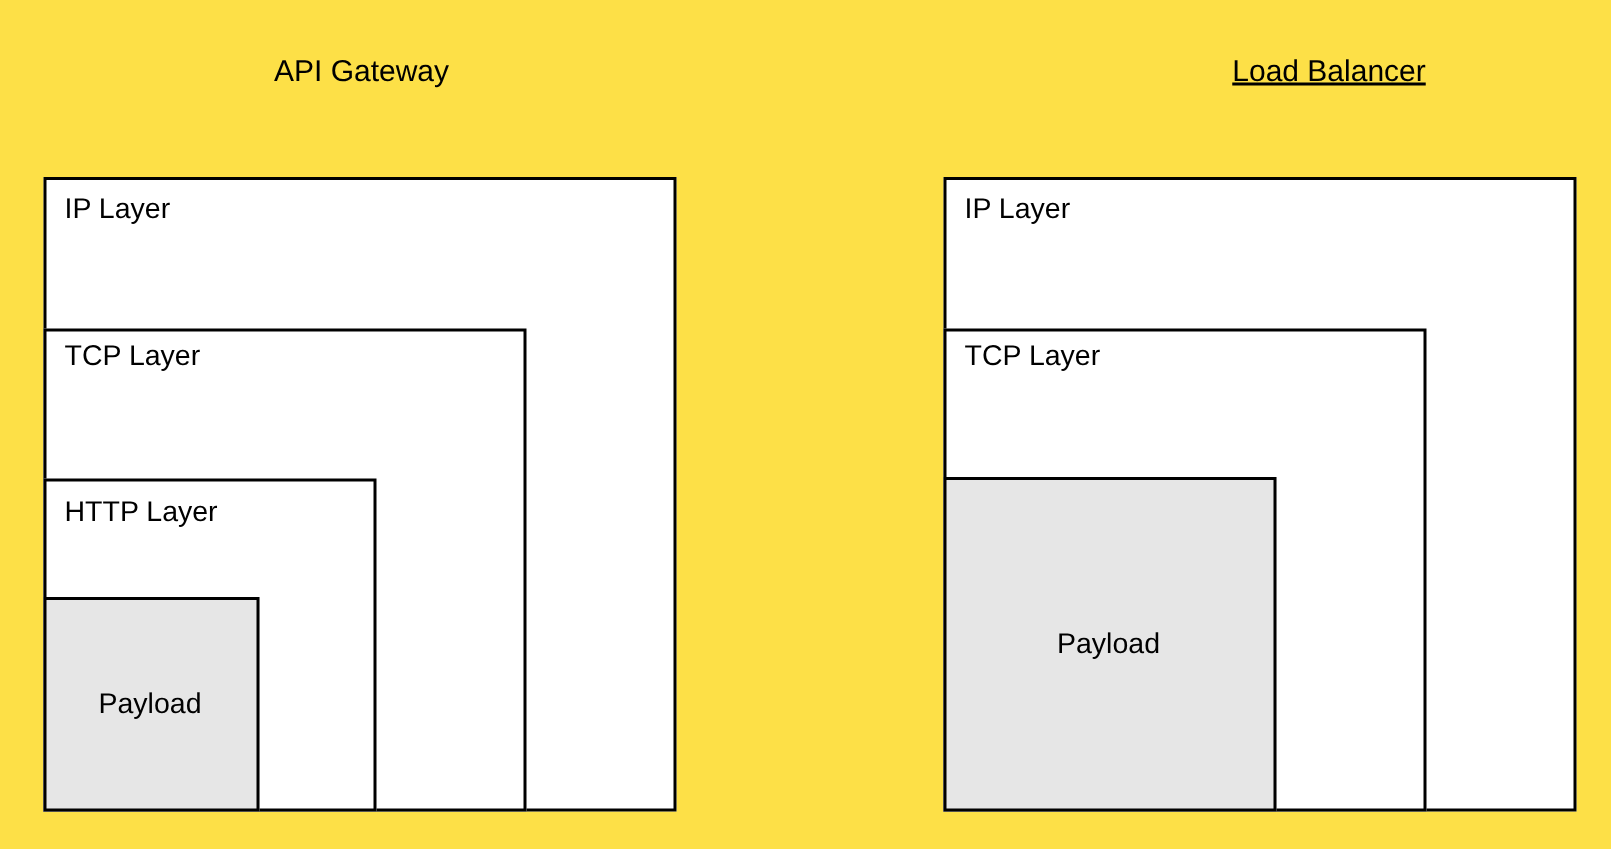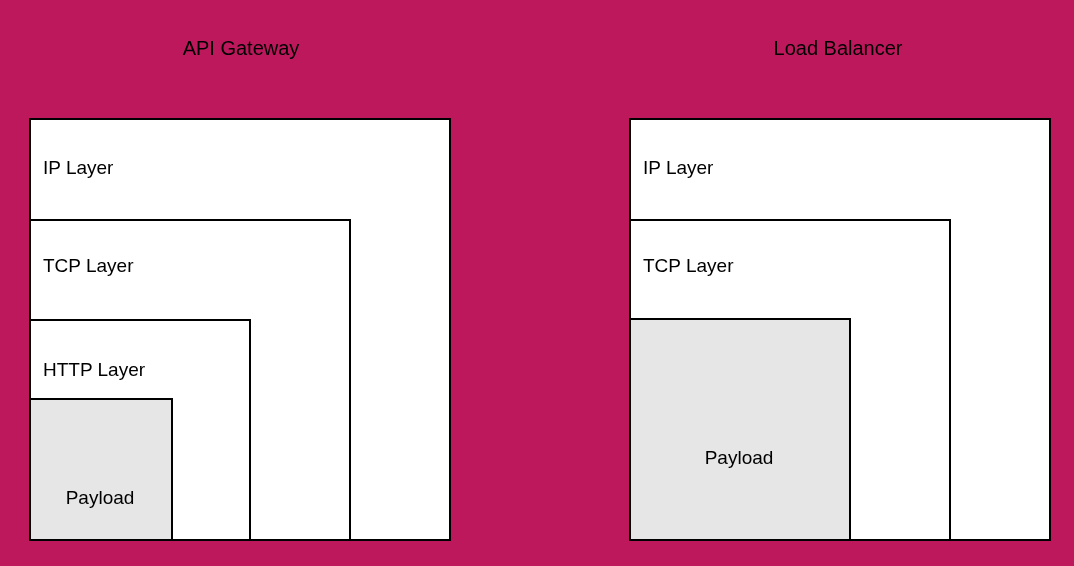--- a/index.html
+++ b/index.html
@@ -9,21 +9,21 @@
   }
   body {
     font-family: "Liberation Sans", sans-serif;
     color: #000000;
     -webkit-font-smoothing: antialiased;
   }
   #canvas {
     position: relative;
     width: 1074px;
     height: 566px;
-    background: #be185d;
+    background: #fde047;
     overflow: hidden;
   }
   .group-title {
     position: absolute;
     font-size: 20px;
     line-height: 20px;
     color: #000000;
     white-space: nowrap;
     transform: translateX(-50%);
     text-align: center;
@@ -36,40 +36,39 @@
   }
   .layer-box.filled {
     background: #e6e6e6;
   }
   .layer-label {
     position: absolute;
     font-size: 19px;
     line-height: 19px;
     color: #000000;
     white-space: nowrap;
-    margin-top: 28px;
   }
   .layer-label.centered {
     transform: translateX(-50%);
     text-align: left;
   }
 </style>
 </head>
 <body>
 
 <div id="canvas">
     <div class="group-title" style="left: 241px; top: 38px;">API Gateway</div>
     <div class="layer-box" style="left: 29px; top: 118px; width: 422px; height: 423px; z-index: 10;"></div>
     <div class="layer-label" style="left: 43px; top: 130px; z-index: 50;">IP Layer</div>
     <div class="layer-box" style="left: 29px; top: 219px; width: 322px; height: 322px; z-index: 11;"></div>
     <div class="layer-label" style="left: 43px; top: 228px; z-index: 51;">TCP Layer</div>
     <div class="layer-box" style="left: 29px; top: 319px; width: 222px; height: 222px; z-index: 12;"></div>
     <div class="layer-label" style="left: 43px; top: 332px; z-index: 52;">HTTP Layer</div>
     <div class="layer-box filled" style="left: 29px; top: 398px; width: 144px; height: 143px; z-index: 13;"></div>
     <div class="layer-label centered" style="left: 100px; top: 460px; z-index: 53;">Payload</div>
-    <div class="group-title" style="left: 838px; top: 38px;">Load Balancer</div>
+    <div class="group-title" style="left: 886px; top: 38px; text-decoration: underline;">Load Balancer</div>
     <div class="layer-box" style="left: 629px; top: 118px; width: 422px; height: 423px; z-index: 10;"></div>
     <div class="layer-label" style="left: 643px; top: 130px; z-index: 50;">IP Layer</div>
     <div class="layer-box" style="left: 629px; top: 219px; width: 322px; height: 322px; z-index: 11;"></div>
     <div class="layer-label" style="left: 643px; top: 228px; z-index: 51;">TCP Layer</div>
     <div class="layer-box filled" style="left: 629px; top: 318px; width: 222px; height: 223px; z-index: 12;"></div>
     <div class="layer-label centered" style="left: 739px; top: 420px; z-index: 52;">Payload</div>
   </div>
 
 </body></html>

